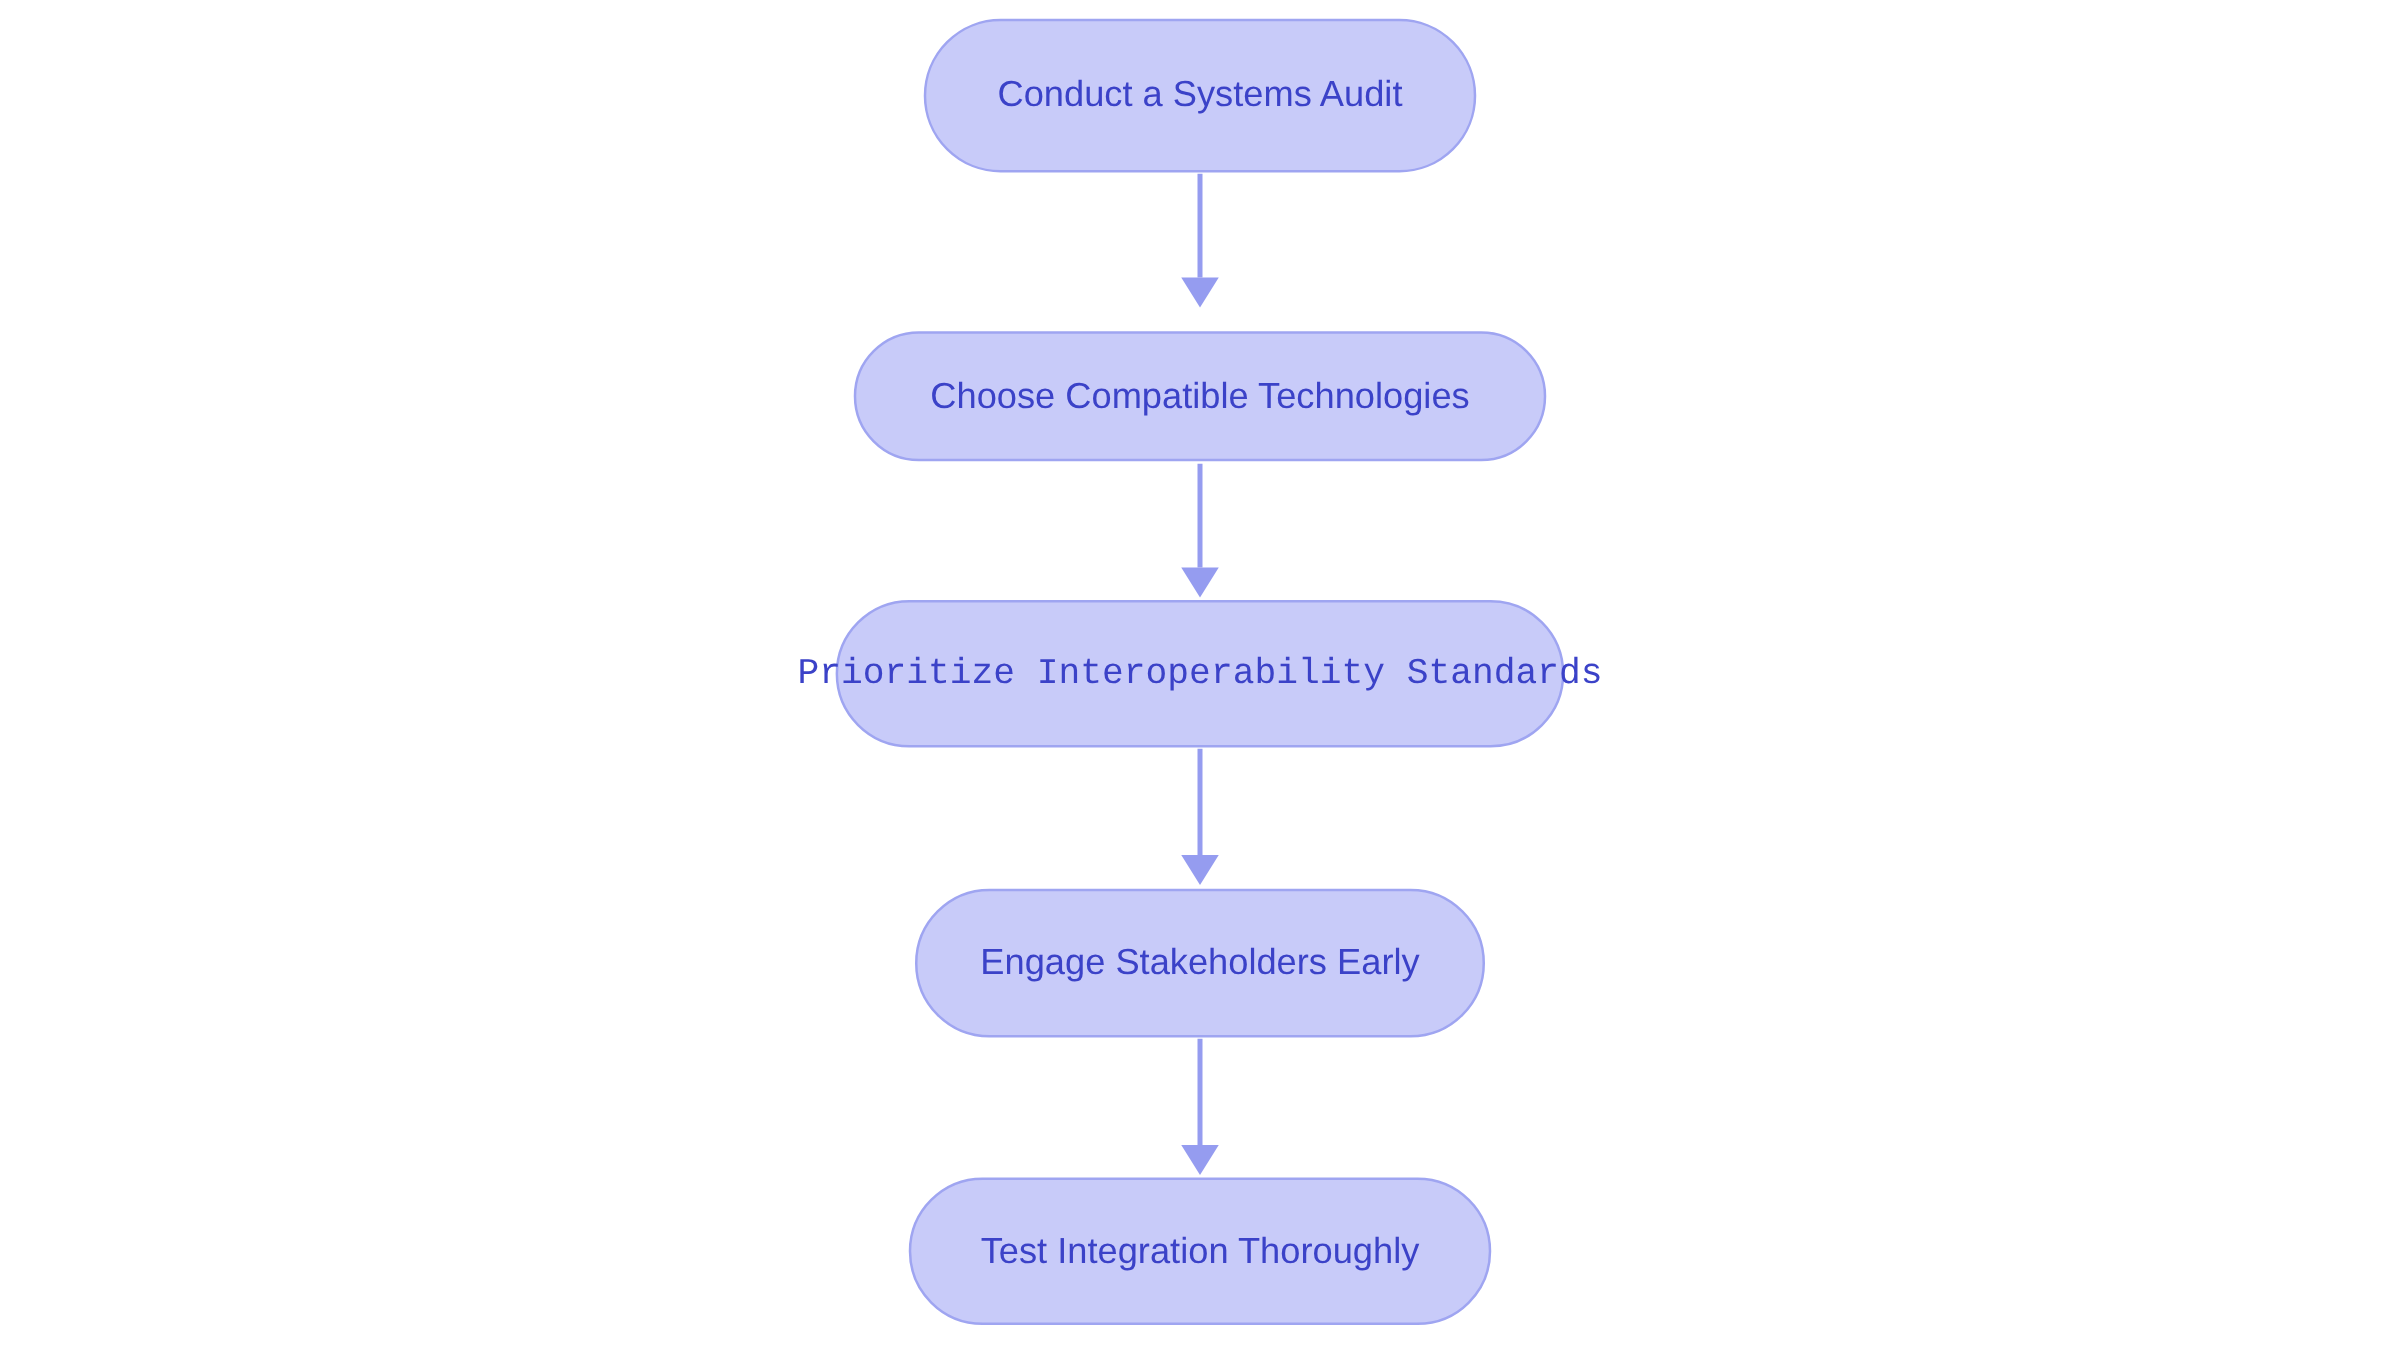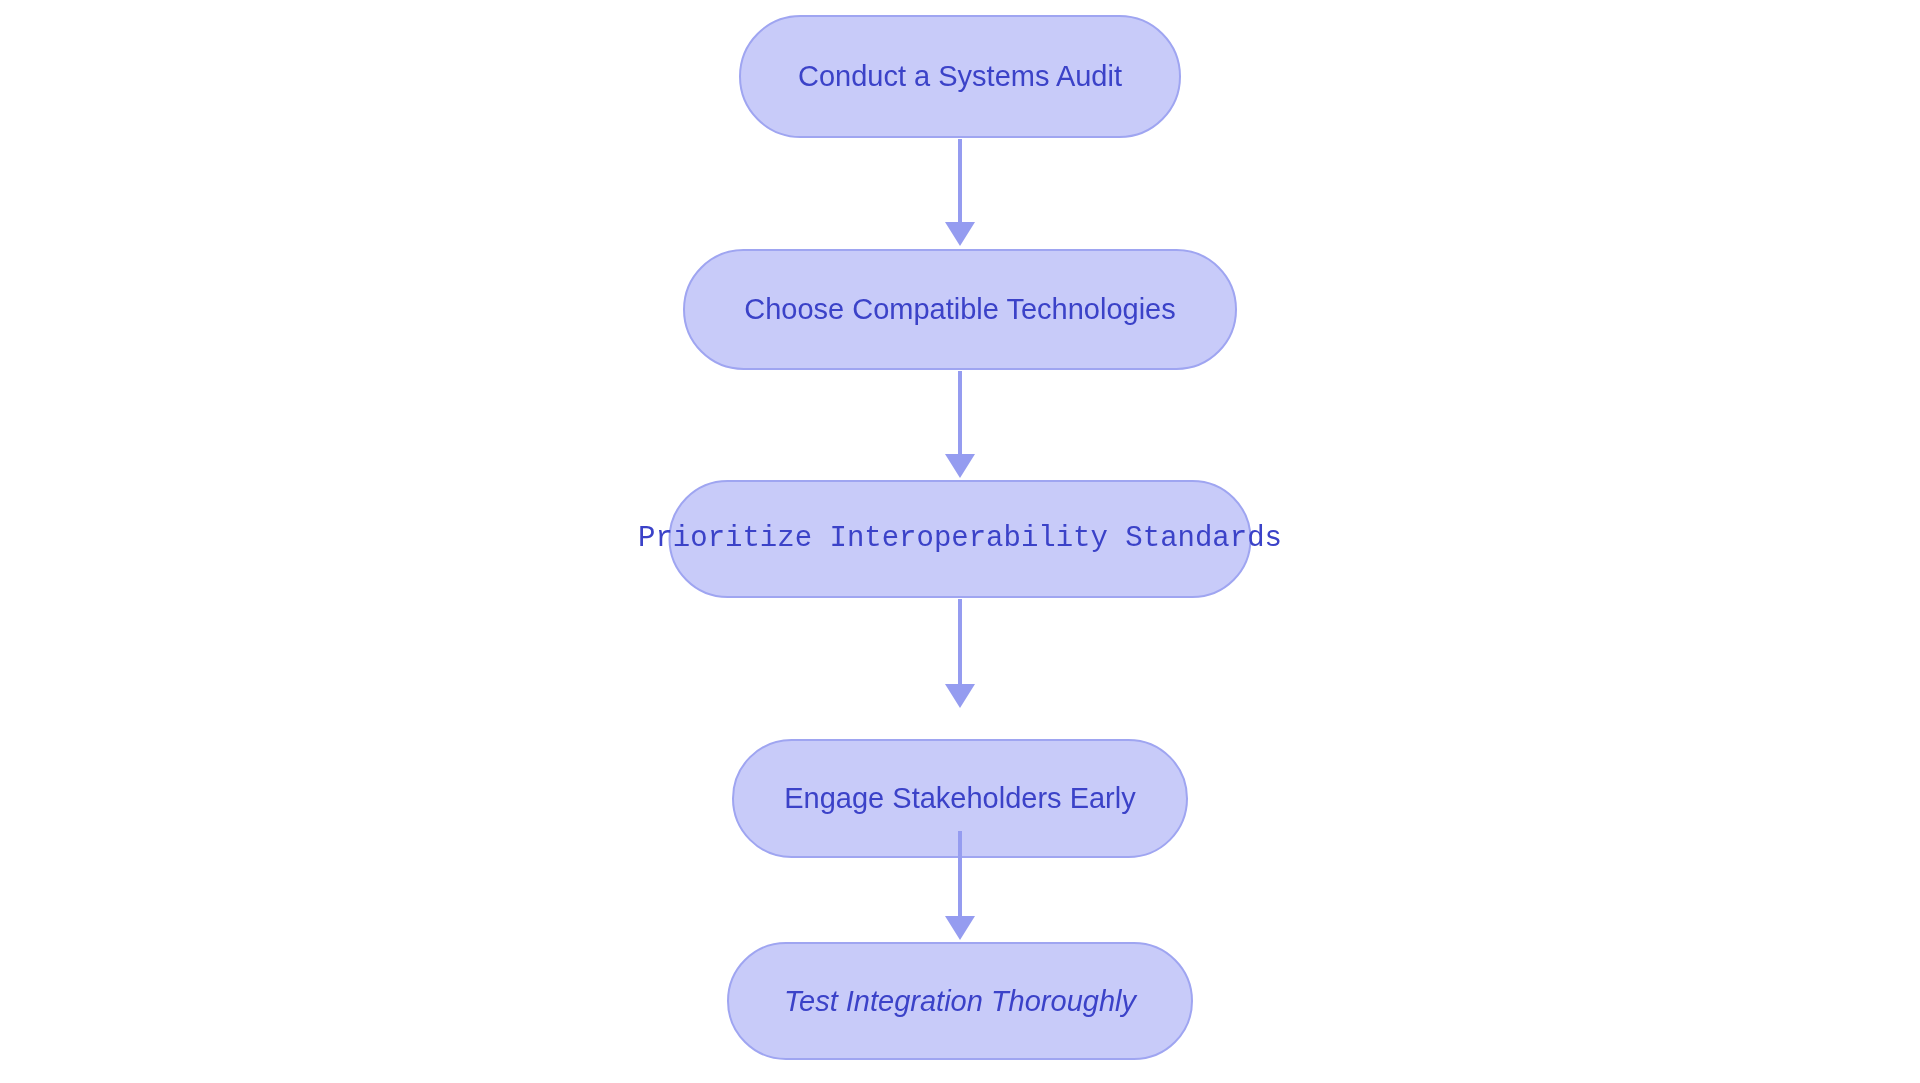--- a/index.html
+++ b/index.html
@@ -29,24 +29,24 @@
     display:flex;
     align-items:center;
     justify-content:center;
     text-align:center;
     color:var(--node-text);
     font-size:29px;
     line-height:1.2;
     white-space:nowrap;
   }
   .node-1{top:15px;  width:442px; height:123px;}
-  .node-2{top:249px; width:554px; height:121px;}
+  .node-2{top:265px; width:554px; height:104px;}
   .node-3{top:480px; width:583px; height:118px;font-family:Liberation Mono, monospace;}
-  .node-4{top:711px; width:456px; height:119px;margin-top:28px;}
-  .node-5{top:942px; width:466px; height:118px;font-style:italic;}
+  .node-4{top:711px; width:456px; height:119px;}
+  .node-5{top:942px; width:466px; height:118px;}
 
   .flow-arrow{
     position:absolute;
     left:50%;
     transform:translateX(-50%);
     width:30px;
     display:flex;
     flex-direction:column;
     align-items:center;
   }

